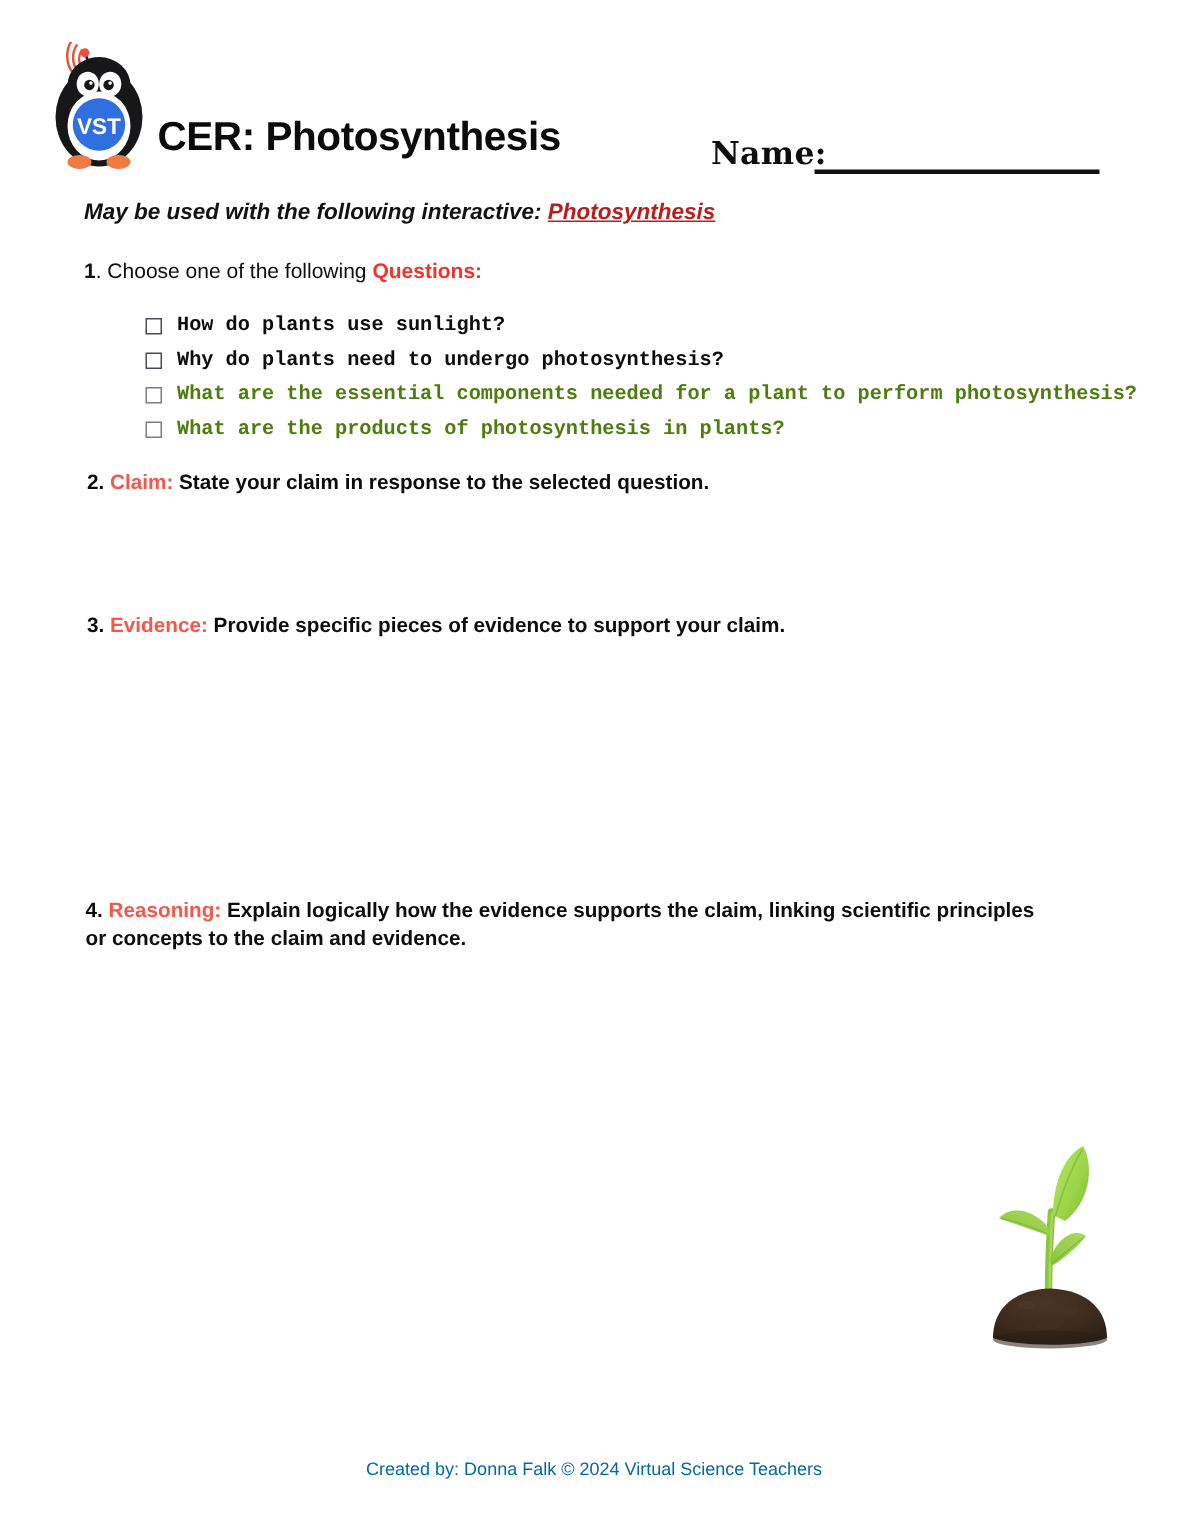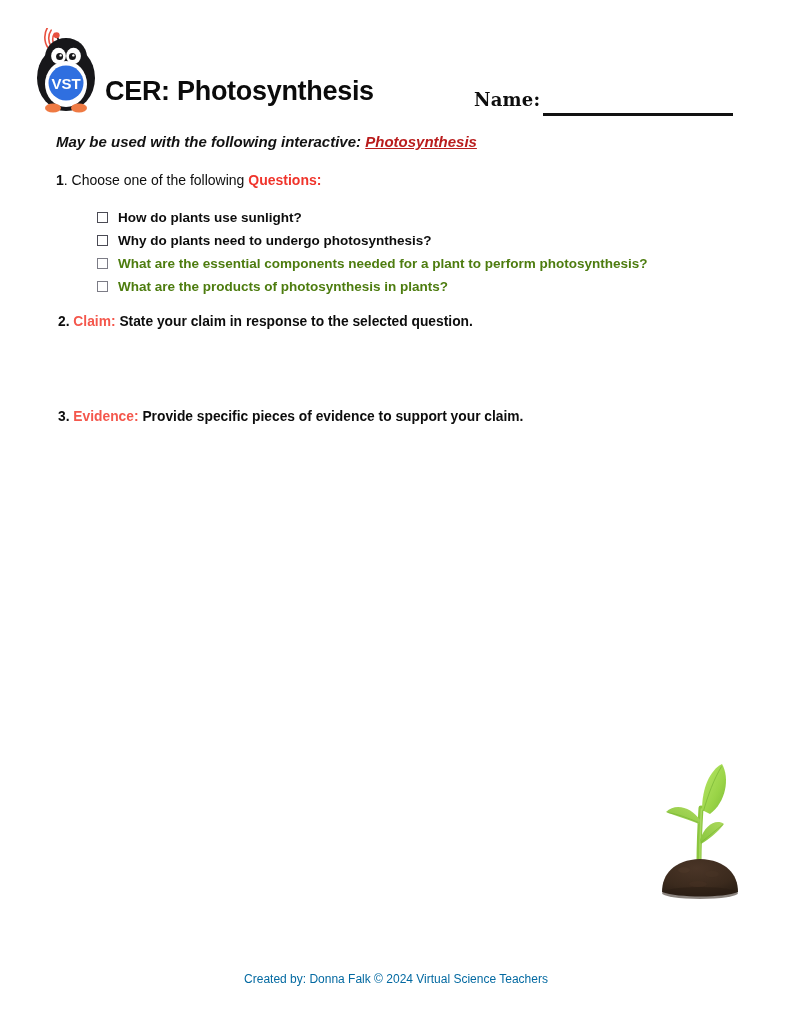--- a/index.html
+++ b/index.html
@@ -53,21 +53,21 @@
     left: 474px;
     top: 56px;
     width: 262px;
     height: 40px;
   }
   .name-label {
     position: absolute;
     left: 0;
     top: 9px;
     font-family: "DejaVu Serif", serif;
-    font-size: 18px;
+    font-size: 21px;
     font-weight: bold;
     letter-spacing: 0.2px;
     color: #0d0d0d;
     white-space: nowrap;
   }
   .name-rule {
     position: absolute;
     left: 69px;
     top: 33px;
     width: 190px;
@@ -114,20 +114,21 @@
   .choices {
     position: absolute;
     left: 97px;
     top: 208px;
     width: 640px;
   }
   .choice-row {
     display: flex;
     align-items: flex-start;
     height: 23px;
+    font-family: Liberation Mono, monospace;
   }
   .checkbox {
     width: 11px;
     height: 11px;
     border: 1.3px solid #7c7c86;
     background: #ffffff;
     margin-top: 4px;
     margin-right: 10px;
     flex: 0 0 auto;
     box-sizing: border-box;
@@ -261,20 +262,25 @@
   </div>
   <div style="position:absolute;left:57px;top:338px;width:650px;height:62px;"></div>
 
   <div class="section-head sec-evidence">
     <span class="num">3.</span>
     <span class="tag">Evidence:</span>
     <span>Provide specific pieces of evidence to support your claim.</span>
   </div>
   <div style="position:absolute;left:57px;top:433px;width:650px;height:155px;"></div>
 
+  <div class="section-head sec-reasoning">
+    <span class="num">4.</span>
+    <span class="tag">Reasoning:</span>
+    <span>Explain logically how the evidence supports the claim, linking scientific principles or concepts to the claim and evidence.</span>
+  </div>
   <div style="position:absolute;left:57px;top:642px;width:650px;height:170px;"></div>
 
   <div class="plant">
     <svg viewBox="0 0 92 140" width="92" height="140">
       <defs>
         <linearGradient id="leafBig" x1="0" y1="0" x2="1" y2="1">
           <stop offset="0%" stop-color="#b9e86a"></stop>
           <stop offset="60%" stop-color="#9ad447"></stop>
           <stop offset="100%" stop-color="#7cbb35"></stop>
         </linearGradient>

